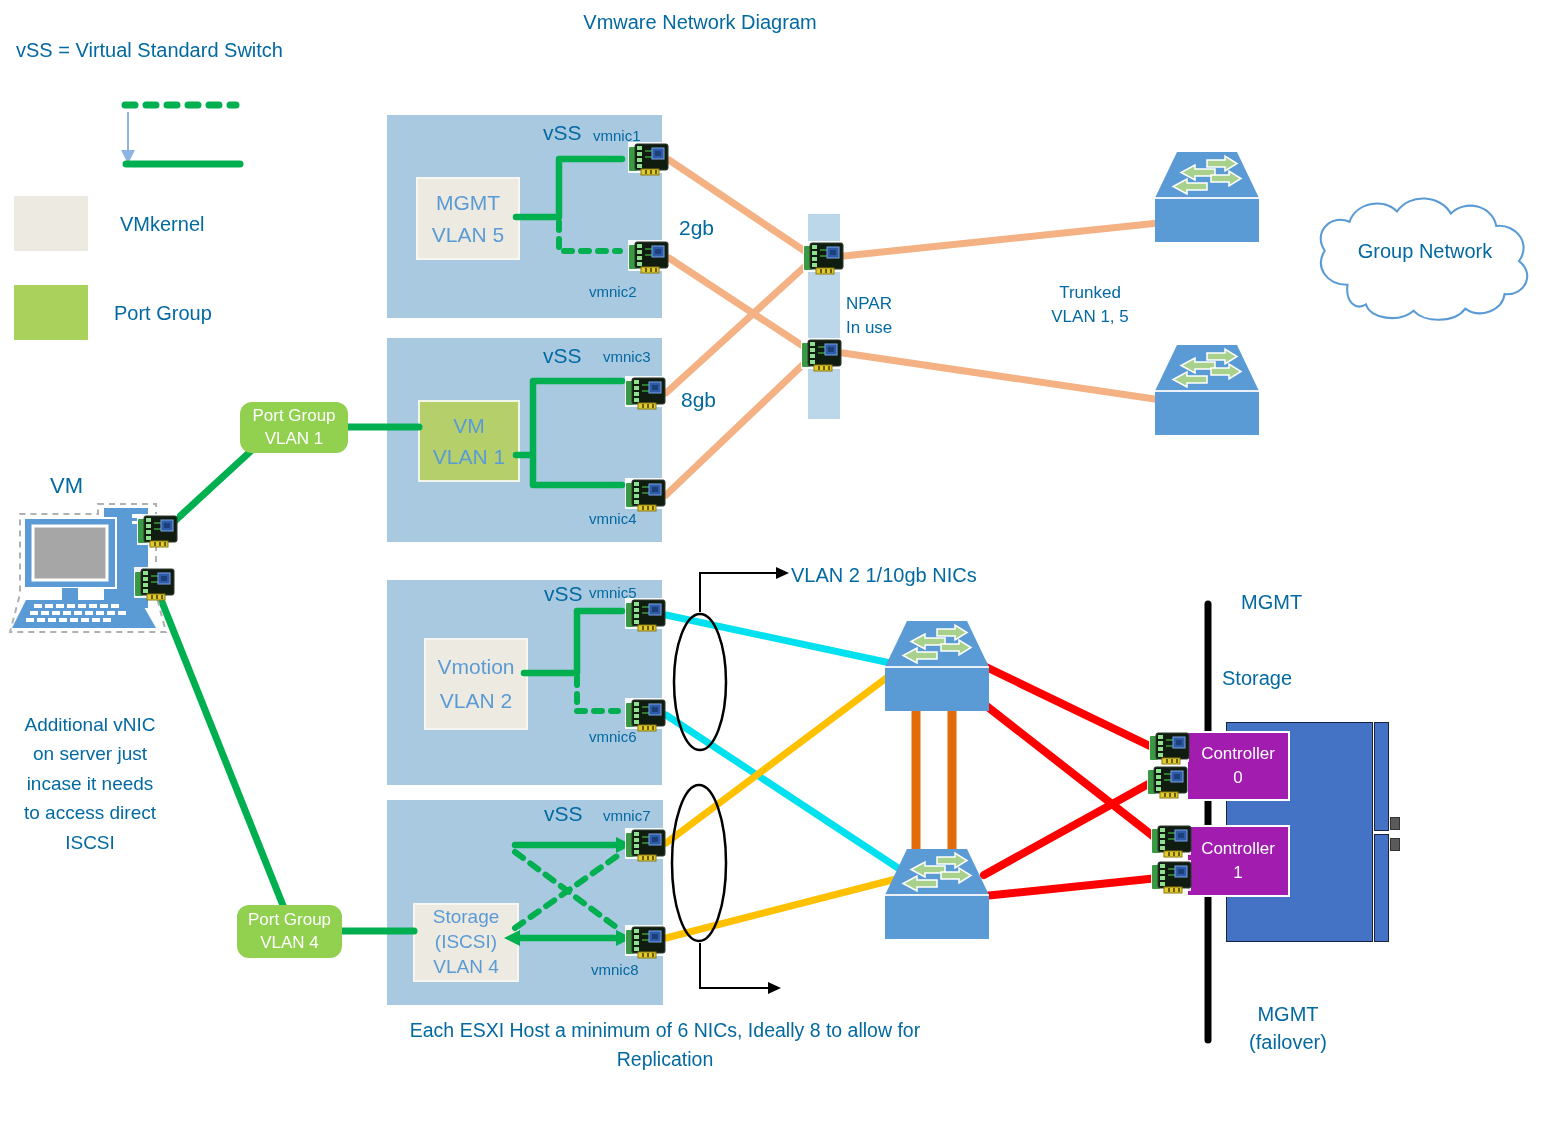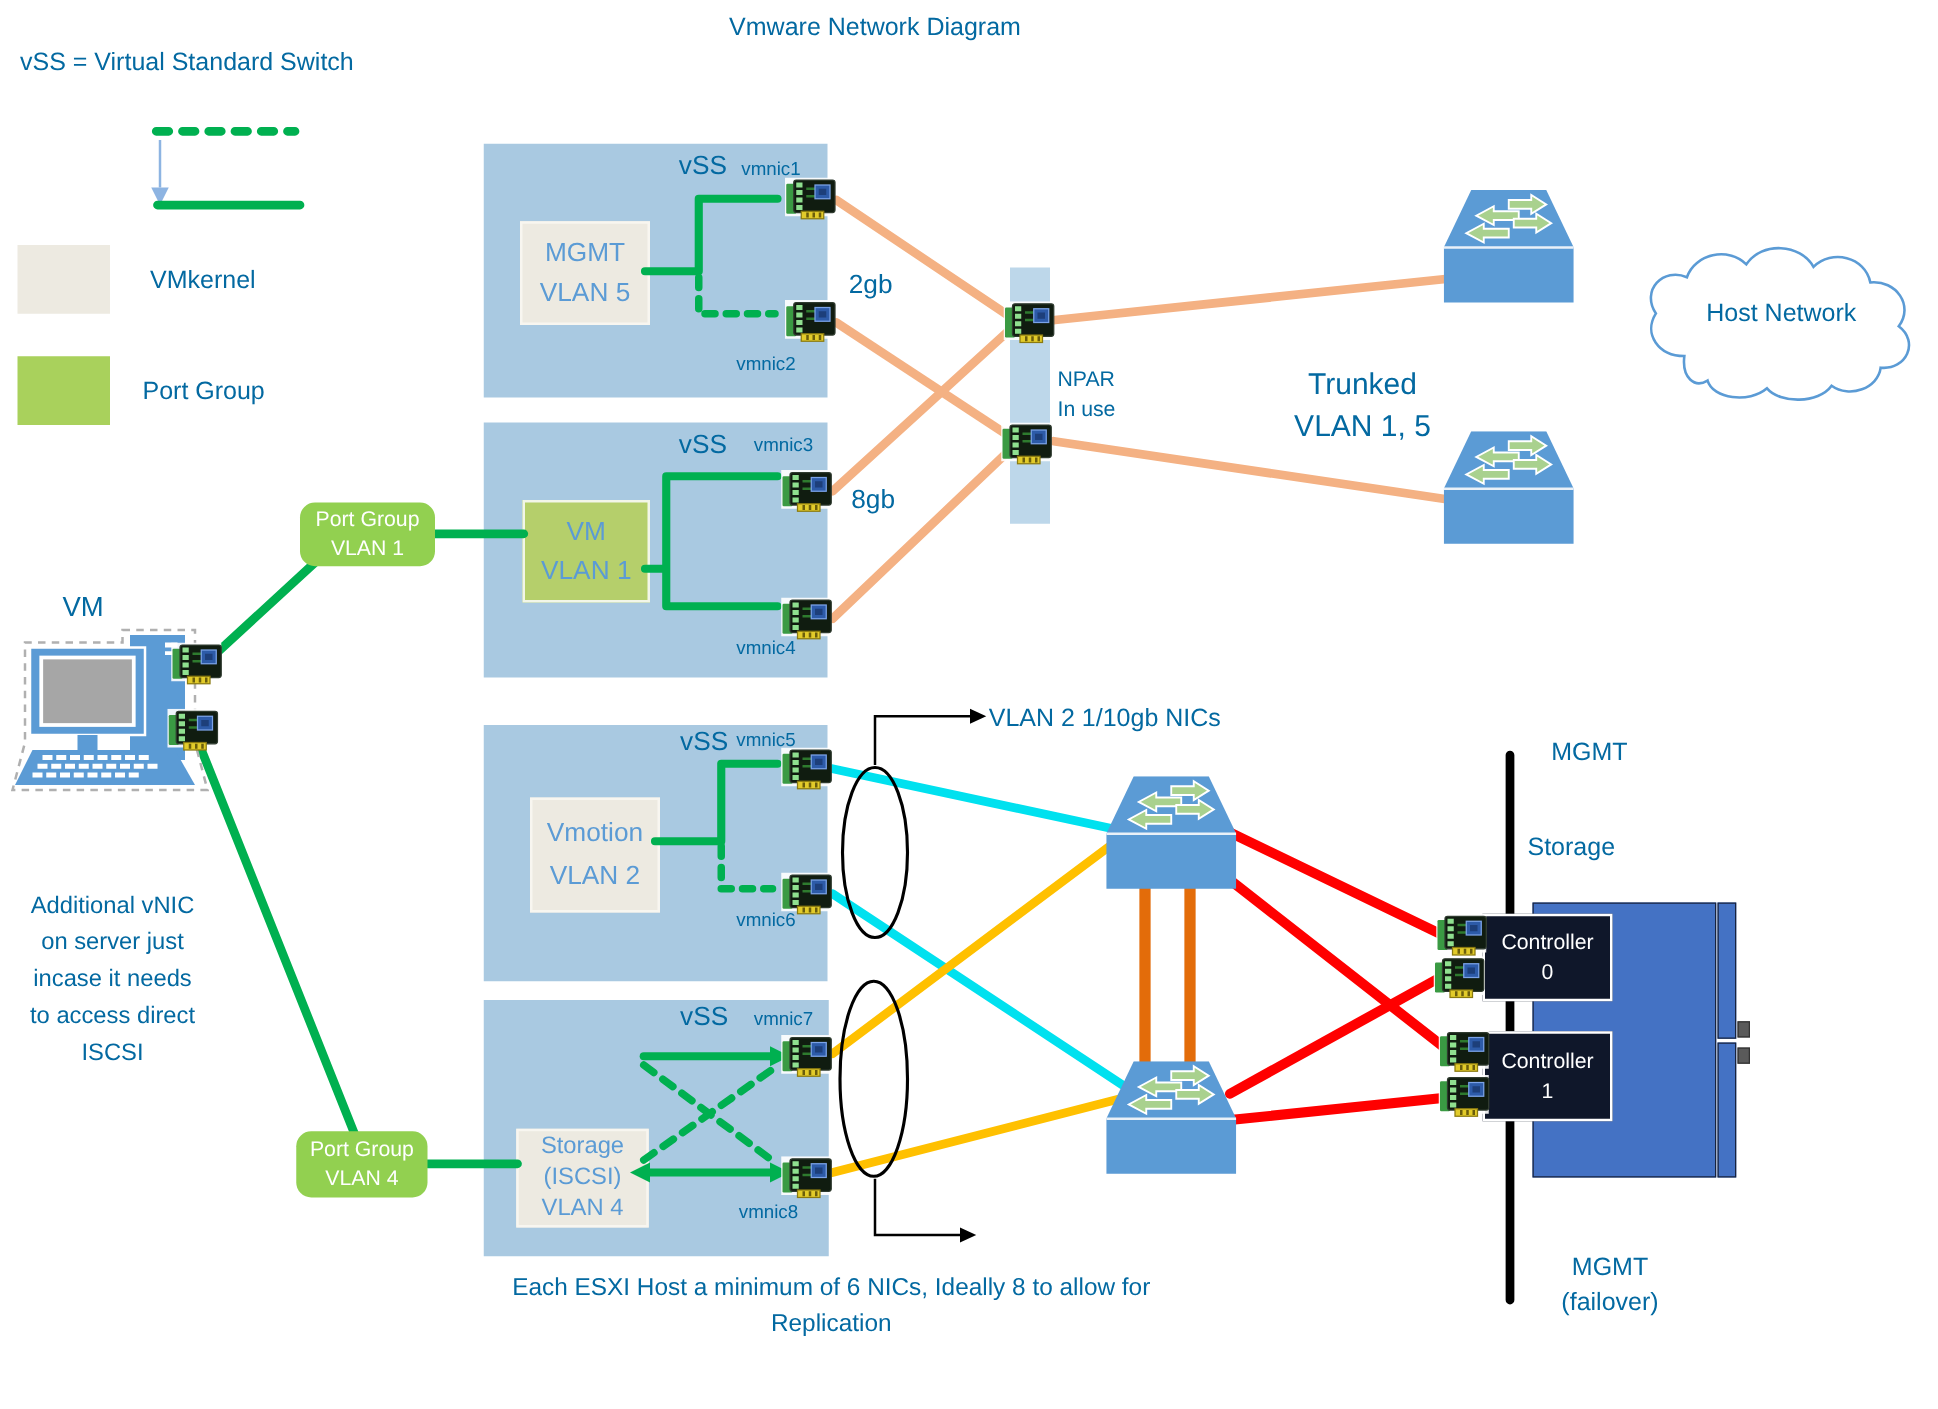--- a/index.html
+++ b/index.html
@@ -12,21 +12,21 @@
   .vssbox{position:absolute;background:#A9C9E1;}
   .beige{position:absolute;background:#EDEAE1;border:2px solid #F8F6F0;
          display:flex;align-items:center;justify-content:center;text-align:center;
          color:#5B9BD5;white-space:pre-line;}
   .greenbox{position:absolute;background:#B5CF6B;border:2px solid #F2F6E8;
          display:flex;align-items:center;justify-content:center;text-align:center;
          color:#5B9BD5;white-space:pre-line;}
   .pill{position:absolute;background:#92D050;border-radius:12px;color:#ffffff;
         display:flex;align-items:center;justify-content:center;text-align:center;
         font-size:17px;line-height:1.35;white-space:pre-line;}
-  .ctrl{position:absolute;background:#0f172a;border:2px solid #ffffff;color:#ffffff;
+  .ctrl{position:absolute;background:#a21caf;border:2px solid #ffffff;color:#ffffff;
         display:flex;align-items:center;justify-content:center;text-align:center;
         font-size:17px;line-height:1.4;white-space:pre-line;}
   svg{display:block;}
 </style>
 </head>
 <body>
 
 <svg width="0" height="0" style="position:absolute" aria-hidden="true">
   <defs>
     <symbol id="sym-nic" viewBox="0 0 42 34">
@@ -179,21 +179,21 @@
   <div class="lbl" style="left:589px;top:509px;font-size:15px;">vmnic4</div>
   <div class="lbl" style="left:589px;top:583px;font-size:15px;">vmnic5</div>
   <div class="lbl" style="left:589px;top:727px;font-size:15px;">vmnic6</div>
   <div class="lbl" style="left:603px;top:806px;font-size:15px;">vmnic7</div>
   <div class="lbl" style="left:591px;top:960px;font-size:15px;">vmnic8</div>
 
   <div class="lbl pre" style="left:846px;top:292px;font-size:17px;line-height:1.4;">NPAR
 In use</div>
   <div class="lbl" style="left:679px;top:214px;font-size:21px;">2gb</div>
   <div class="lbl" style="left:681px;top:386px;font-size:21px;">8gb</div>
-  <div class="lbl center pre" style="left:1030px;top:291px;width:120px;font-size:24px;line-height:1.4;">Trunked
+  <div class="lbl center pre" style="left:1030px;top:281px;width:120px;font-size:17px;line-height:1.4;">Trunked
 VLAN 1, 5</div>
   <div class="lbl" style="left:791px;top:562px;font-size:20px;">VLAN 2 1/10gb NICs</div>
   <div class="lbl center pre" style="left:5px;top:710px;width:170px;font-size:19px;line-height:1.55;">Additional vNIC
 on server just
 incase it needs
 to access direct
 ISCSI</div>
   <div class="lbl center pre" style="left:375px;top:1016px;width:580px;font-size:19.5px;line-height:1.5;">Each ESXI Host a minimum of 6 NICs, Ideally 8 to allow for
 Replication</div>
 
@@ -227,21 +227,21 @@
   <svg class="abs" style="left:885px;top:621px;" width="104" height="92">
       <use href="#sym-switch"></use>
     </svg>
   <svg class="abs" style="left:885px;top:849px;" width="104" height="92">
       <use href="#sym-switch"></use>
     </svg>
 
   <svg class="abs" style="left:1302px;top:180px;" width="248" height="158" viewBox="0 0 240 140">
     <path d="M44,95 C24,95 12,78 22,62 C10,44 28,26 46,34 C52,16 78,10 92,24 C104,6 134,8 144,26 C158,12 184,18 188,38 C208,36 222,56 210,72 C226,84 216,106 196,104 C194,120 172,128 158,118 C148,132 118,132 108,120 C94,132 66,128 62,114 C52,120 42,112 44,95 Z" fill="#ffffff" stroke="#5B9BD5" stroke-width="2"></path>
   </svg>
-  <div class="lbl center" style="left:1325px;top:238px;width:200px;font-size:20px;">Host Network</div>
+  <div class="lbl center" style="left:1325px;top:238px;width:200px;font-size:20px;">Group Network</div>
 
   <svg class="abs" style="left:8px;top:502px;" width="165" height="140" viewBox="0 0 165 140">
     <path d="M90,2 L148,2 L148,92 L158,130 L2,130 L12,92 L12,12 L90,12 Z" fill="none" stroke="#B0B0B0" stroke-width="2" stroke-dasharray="6 5"></path>
     <rect x="96" y="6" width="44" height="100" fill="#5B9BD5"></rect>
     <rect x="124" y="12" width="10" height="4" fill="#ffffff"></rect>
     <rect x="124" y="19" width="10" height="3" fill="#ffffff"></rect>
     <rect x="16" y="16" width="92" height="70" fill="#5B9BD5" stroke="#ffffff" stroke-width="2"></rect>
     <rect x="25" y="24" width="74" height="54" fill="#A6A6A6" stroke="#ffffff" stroke-width="3"></rect>
     <rect x="54" y="86" width="16" height="14" fill="#5B9BD5"></rect>
     <polygon points="18,98 132,98 148,126 4,126" fill="#5B9BD5"></polygon>

